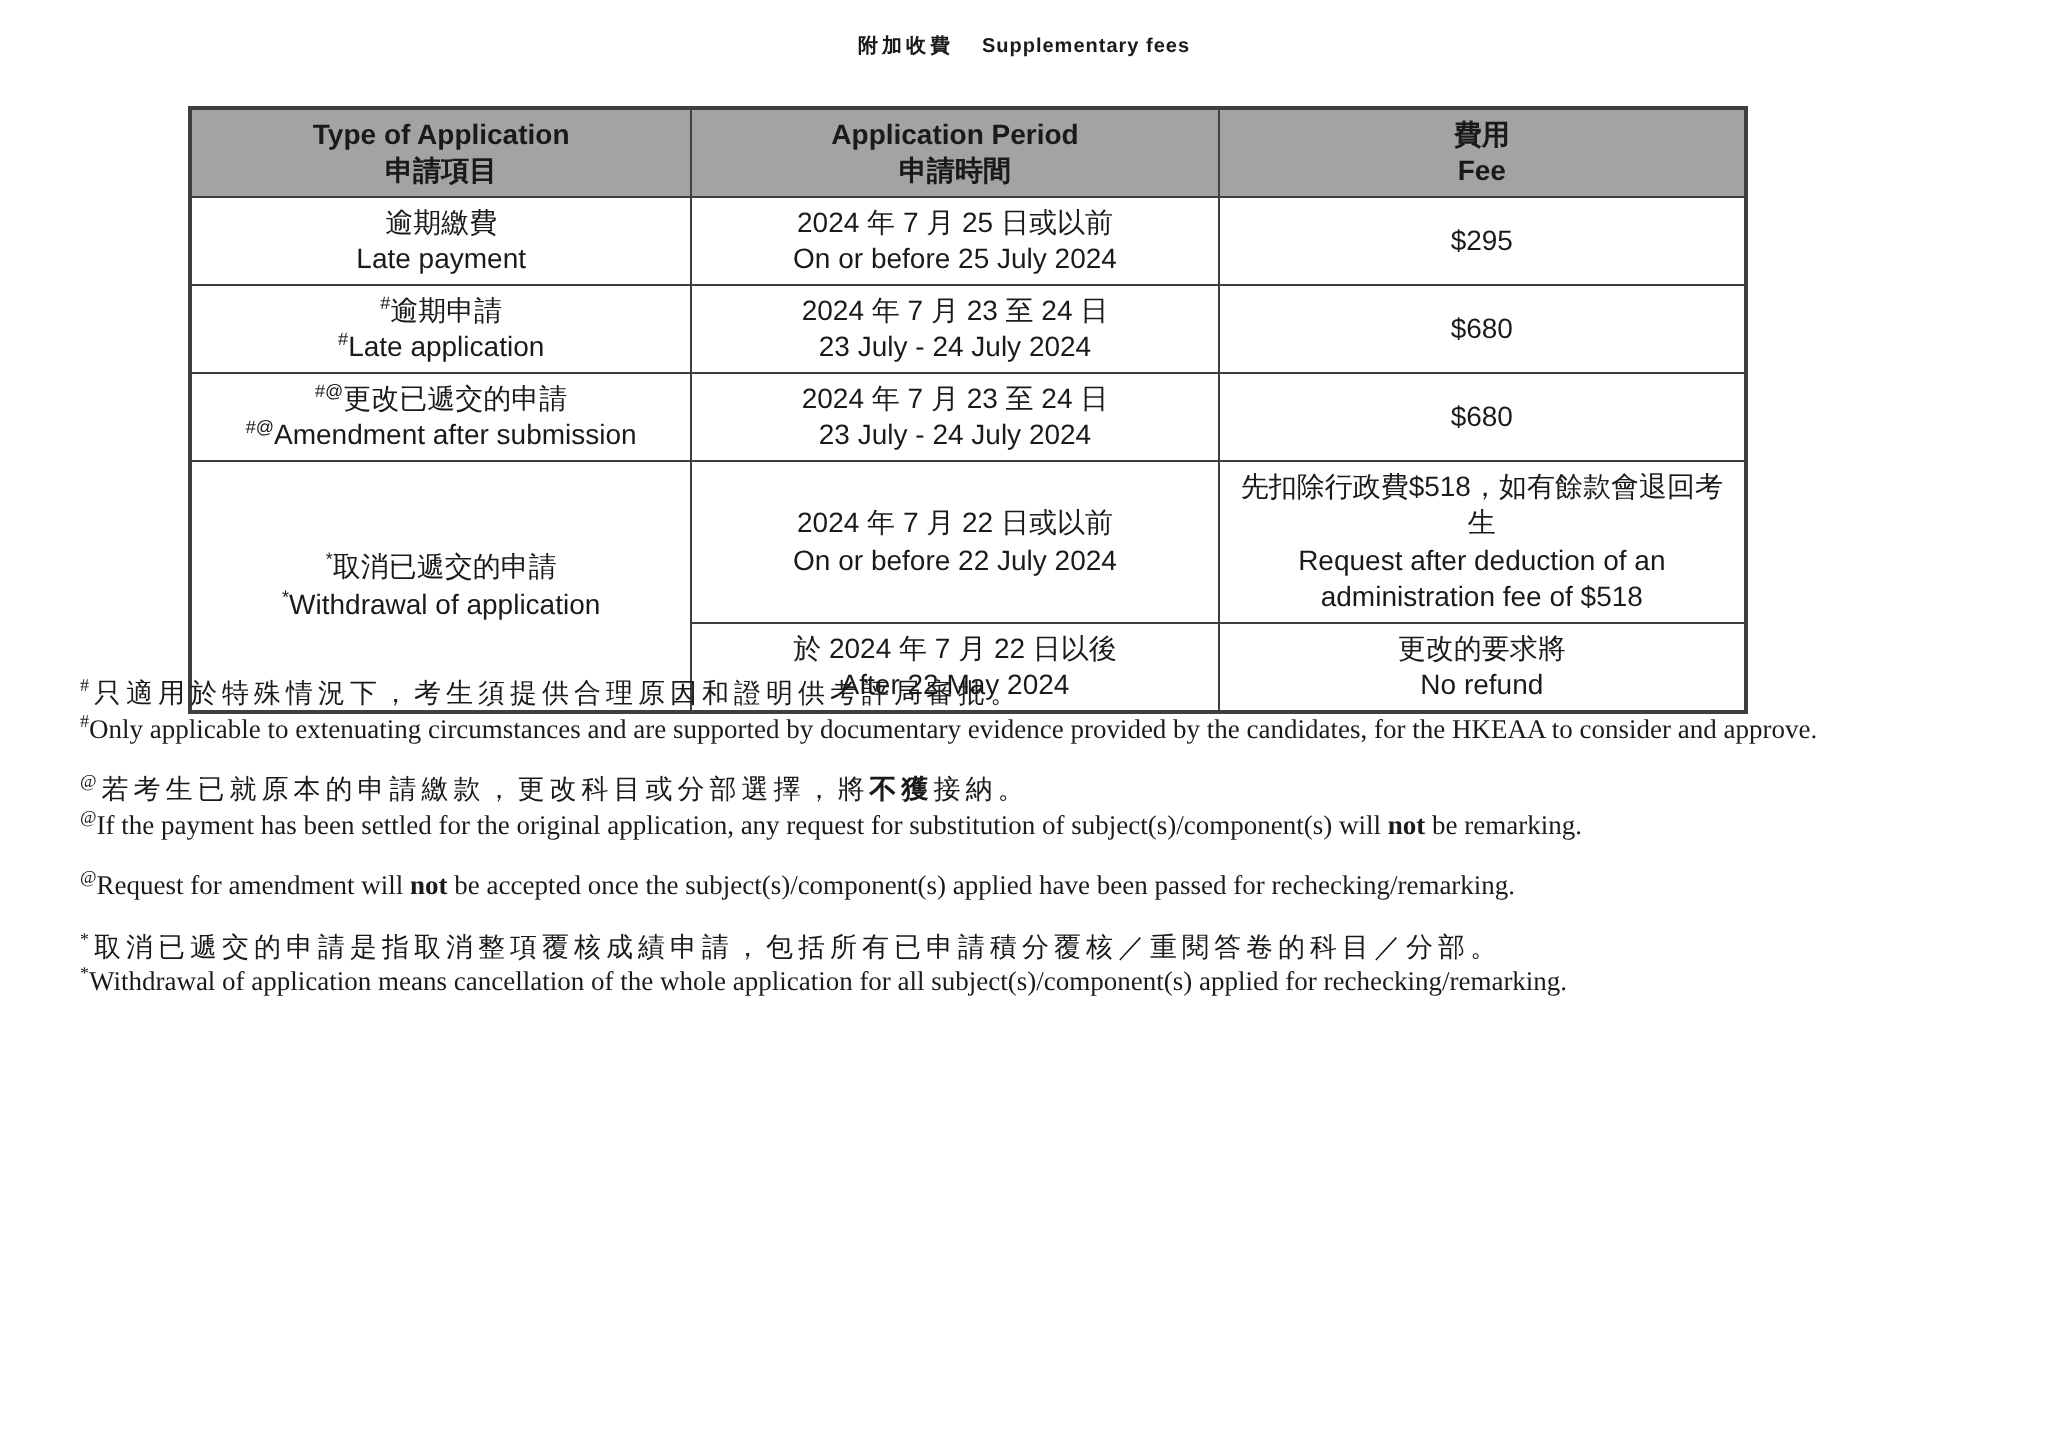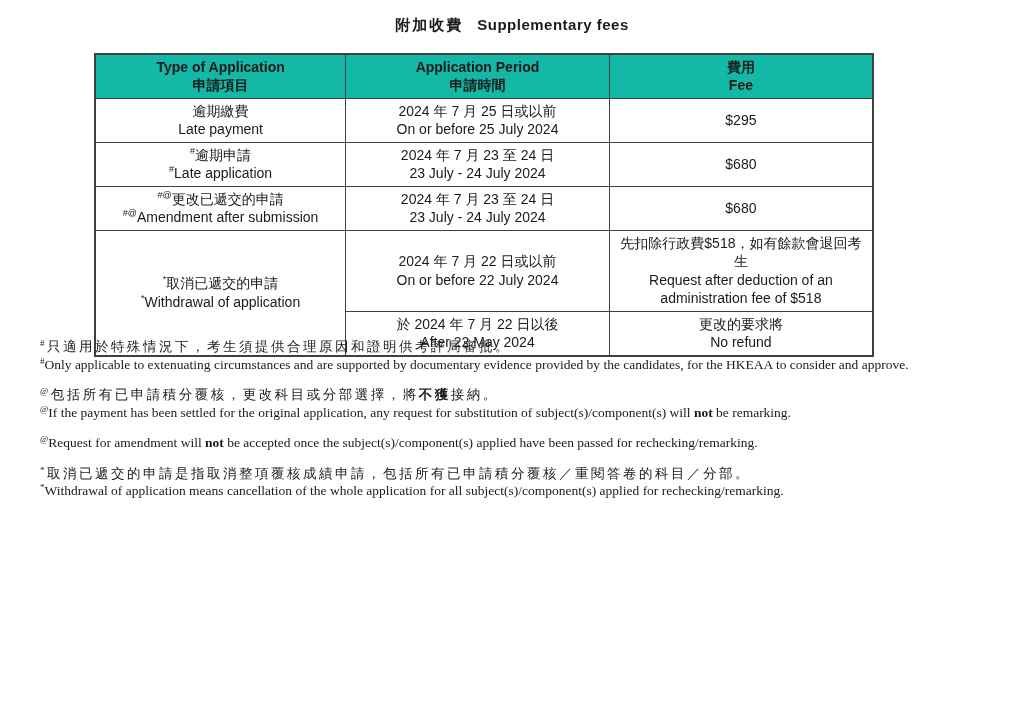--- a/index.html
+++ b/index.html
@@ -1,38 +1,38 @@
 <!DOCTYPE html>
 <html><head>
 <meta charset="utf-8">
 <style>
   * { margin: 0; padding: 0; box-sizing: border-box; }
   html, body { width: 1024px; height: 724px; background: #ffffff; }
   body { position: relative; font-family: "Liberation Sans", sans-serif; color: #1a1a1a; }
 
   .page-title {
     position: absolute; top: 16px; left: 0; width: 100%;
-    text-align: center; font-weight: bold; font-size: 15px;
+    text-align: center; font-weight: bold; font-size: 10px;
     letter-spacing: 0.5px;
   }
   .page-title .zh { letter-spacing: 2px; margin-right: 14px; }
 
   table.fees-table {
     position: absolute; left: 94px; top: 53px;
     width: 780px; border-collapse: collapse;
     font-size: 14px; line-height: 1.32;
     border: 2px solid #3f3f3f;
   }
   .fees-table th, .fees-table td {
     border: 1px solid #3f3f3f;
     text-align: center; vertical-align: middle;
     padding: 3px 6px;
   }
   .fees-table thead th {
-    background: #14b8a6; font-weight: bold; height: 43px;
+    background: #a3a3a3; font-weight: bold; height: 43px;
   }
   .fees-table tbody td { height: 43px; background: #ffffff; }
   .fees-table td.tall { height: 57px; margin-top: 40px; }
   .cell-line { display: block; }
   sup.mark { font-size: 9px; vertical-align: super; line-height: 0; }
 
   .footnotes {
     position: absolute; left: 40px; top: 338px; width: 960px;
     font-family: "Liberation Serif", serif; font-size: 13.5px;
     line-height: 1.3;
@@ -141,21 +141,21 @@
 </table>
 
 <div class="footnotes">
 
   <div class="fn-group">
     <span class="fn-line fn-zh"><sup class="mark">#</sup><span>只適用於特殊情況下，考生須提供合理原因和證明供考評局審批。</span><b></b><span></span></span>
     <span class="fn-line fn-en"><sup class="mark">#</sup><span>Only applicable to extenuating circumstances and are supported by documentary evidence provided by the candidates, for the HKEAA to consider and approve.</span><b></b><span></span></span>
   </div>
 
   <div class="fn-group">
-    <span class="fn-line fn-zh"><sup class="mark">@</sup><span>包括所有已申請積分覆核，更改科目或分部選擇，將</span><b>不獲</b><span>接納。</span></span>
+    <span class="fn-line fn-zh"><sup class="mark">@</sup><span>若考生已就原本的申請繳款，更改科目或分部選擇，將</span><b>不獲</b><span>接納。</span></span>
     <span class="fn-line fn-en"><sup class="mark">@</sup><span>If the payment has been settled for the original application, any request for substitution of subject(s)/component(s) will </span><b>not</b><span> be remarking.</span></span>
   </div>
 
   <div class="fn-group">
     <span class="fn-line fn-en"><sup class="mark">@</sup><span>Request for amendment will </span><b>not</b><span> be accepted once the subject(s)/component(s) applied have been passed for rechecking/remarking.</span></span>
   </div>
 
   <div class="fn-group">
     <span class="fn-line fn-zh"><sup class="mark">*</sup><span>取消已遞交的申請是指取消整項覆核成績申請，包括所有已申請積分覆核／重閱答卷的科目／分部。</span><b></b><span></span></span>
     <span class="fn-line fn-en"><sup class="mark">*</sup><span>Withdrawal of application means cancellation of the whole application for all subject(s)/component(s) applied for rechecking/remarking.</span><b></b><span></span></span>

